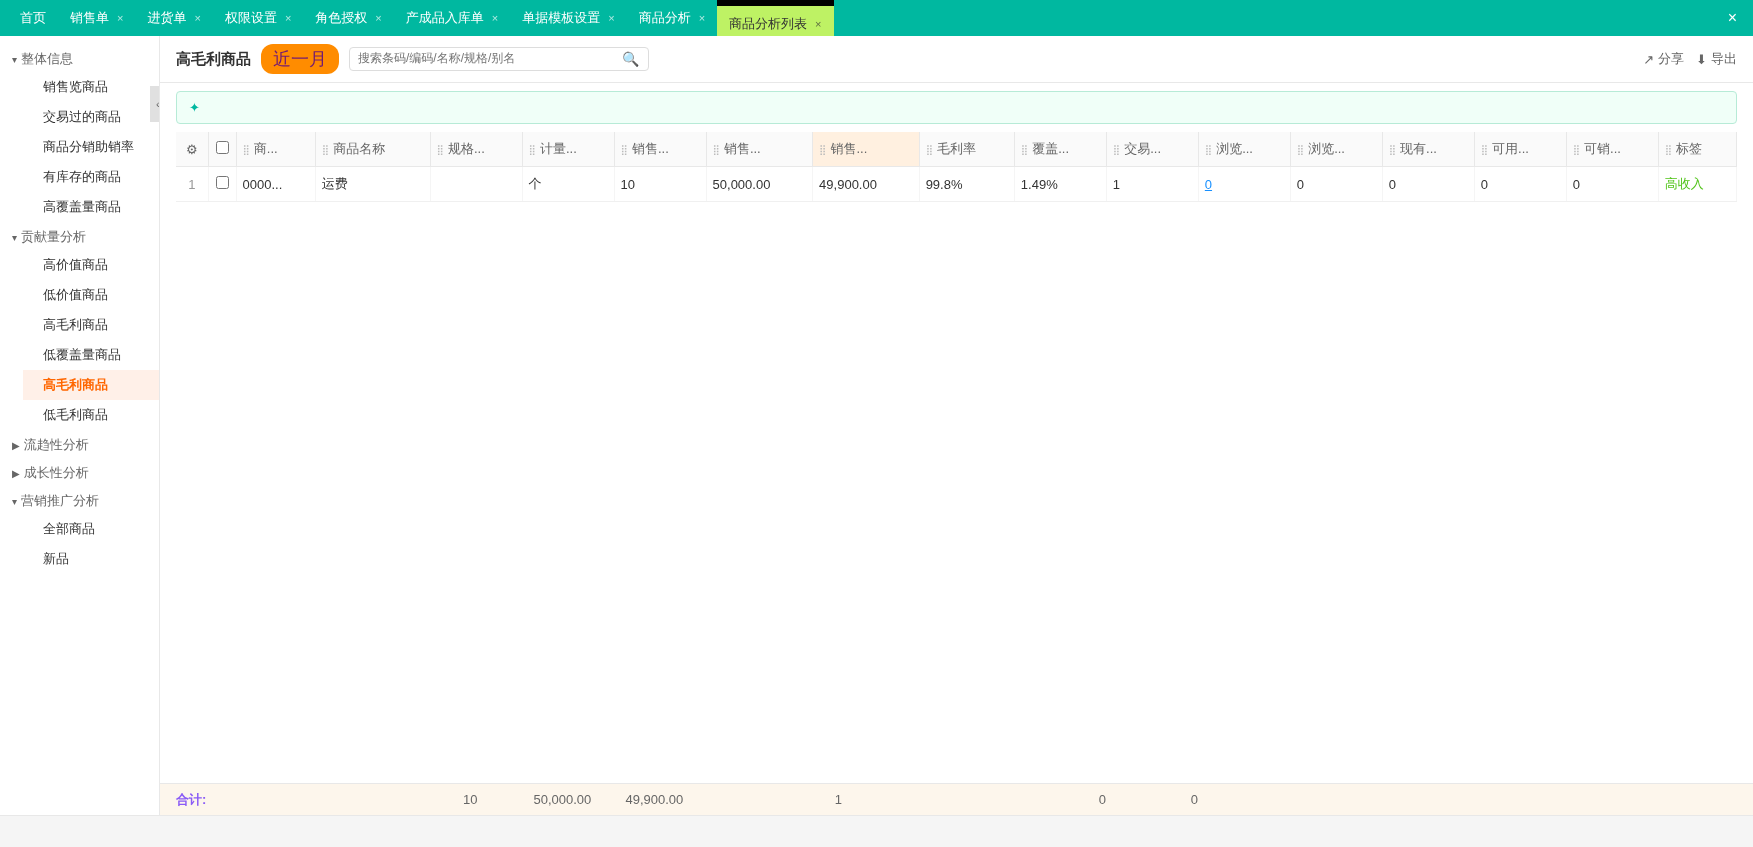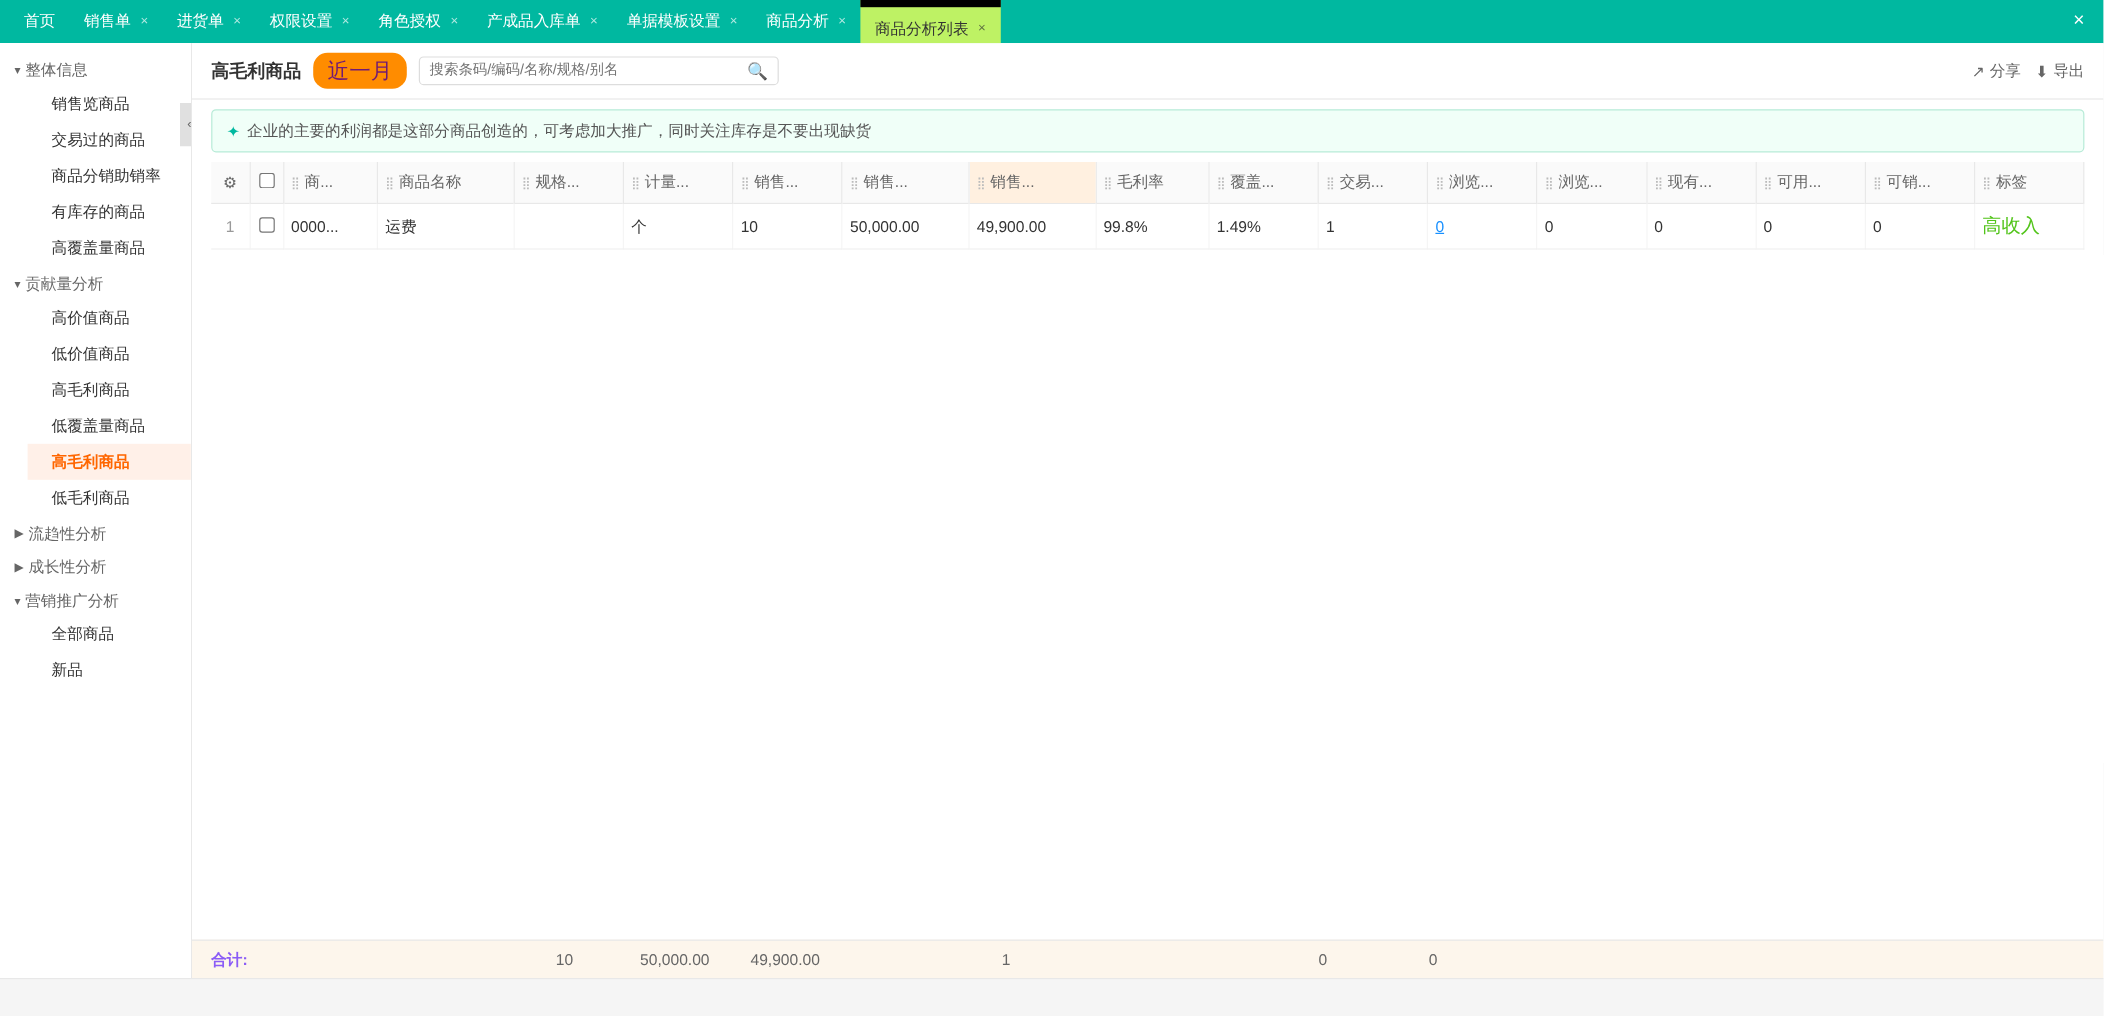--- a/index.html
+++ b/index.html
@@ -170,21 +170,21 @@
     th .col-handle { margin-right: 4px; color: #bbb; font-size: 10px; }
     td {
       padding: 8px 6px;
       border-bottom: 1px solid #f0f0f0;
       border-right: 1px solid #f5f5f5;
       color: #333;
       white-space: nowrap;
     }
     .tag-green {
       color: #52c41a;
-      font-size: 16px;
+      font-size: 13px;
     }
     .link-cell { color: #1890ff; text-decoration: underline; cursor: pointer; }
 
     
     .table-footer {
       display: flex;
       align-items: center;
       padding: 8px 16px;
       background: #fdf6ec;
       border-top: 1px solid #e8e8e8;
@@ -353,21 +353,20 @@
         </div>
         <div class="action-btn">
           <span>⬇</span>
           <span>导出</span>
         </div>
       </div>
     </div>
 
     <div class="info-banner">
       <span style="color:#00b8a0;">✦</span>
-      <span>企业的主要的利润都是这部分商品创造的，可考虑加大推广，同时关注库存是不要出现缺货</span>
     </div>
 
     <div class="table-wrapper">
       <table>
         <thead>
           <tr>
             <th style="width:32px; text-align:center;">⚙</th>
             <th style="width:28px; text-align:center;"><input type="checkbox" style=""></th>
             <th><span class="col-handle">⣿</span><span>商...</span></th>
             <th><span class="col-handle">⣿</span><span>商品名称</span></th>

